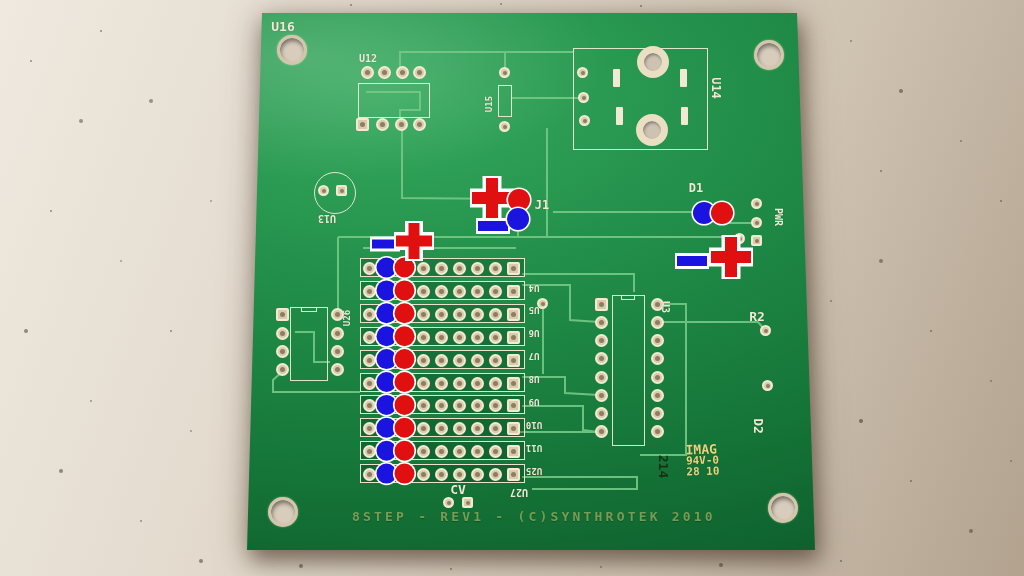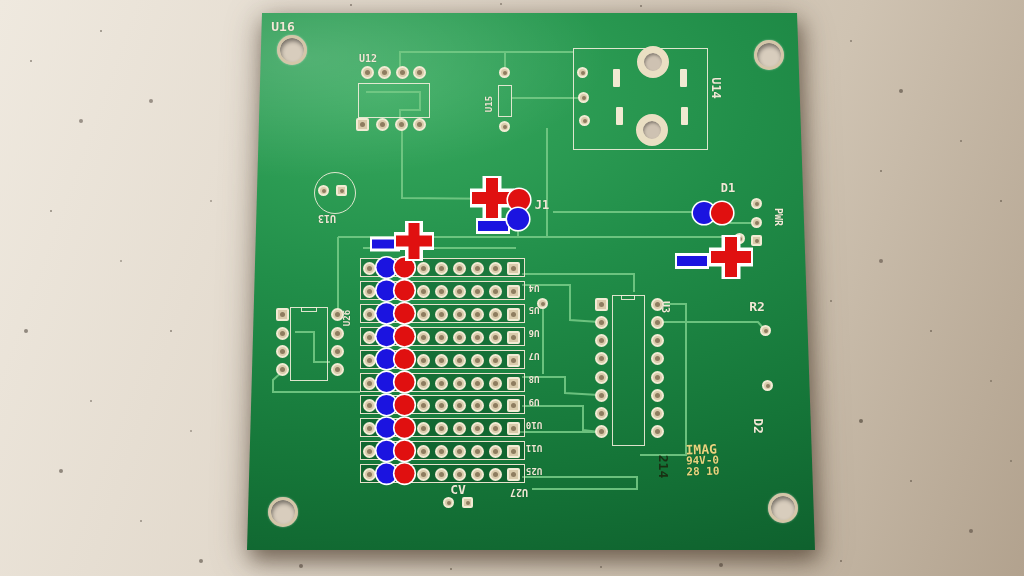--- a/index.html
+++ b/index.html
@@ -269,33 +269,34 @@
         </div>
 
       <div class="sk-label big" style="left:283px;top:26px">U16</div>
       <div class="sk-label" style="left:368px;top:58px">U12</div>
       <div class="sk-label tiny vflip" style="left:489px;top:104px">U15</div>
       <div class="sk-label mid vert" style="left:716px;top:88px">U14</div>
       <div class="sk-label flip" style="left:327px;top:218px">U13</div>
       <div class="sk-label tiny vflip" style="left:347px;top:318px">U26</div>
       <div class="sk-label vert" style="left:665px;top:307px">U3</div>
       <div class="sk-label mid" style="left:542px;top:205px">J1</div>
-      <div class="sk-label mid" style="left:728px;top:188px">D1</div>
+      <div class="sk-label mid" style="left:696px;top:188px">D1</div>
       <div class="sk-label vert" style="left:778px;top:217px">PWR</div>
-      <div class="sk-label big" style="left:757px;top:306px">R2</div>
+      <div class="sk-label big" style="left:757px;top:316px">R2</div>
       <div class="sk-label big vert" style="left:758px;top:426px">D2</div>
       <div class="sk-label big" style="left:458px;top:489px">CV</div>
       <div class="sk-label flip" style="left:519px;top:492px">U27</div>
 
       <div class="imag" style="left:686px;top:444px">
         <div>IMAG</div>
         <div class="s">94V-0</div>
         <div class="s">28 10</div>
       </div>
       <div class="stamp" style="left:652px;top:459px">214</div>
+      <div class="copper-text" style="left:352px;top:509px">8STEP - REV1 - (C)SYNTHROTEK 2010</div>
     <div class="sk-label tiny flip" style="left: 534px; top: 287.5px;">U4</div>
         <div class="sk-label tiny flip" style="left: 534px; top: 310.4px;">U5</div>
         <div class="sk-label tiny flip" style="left: 534px; top: 333.3px;">U6</div>
         <div class="sk-label tiny flip" style="left: 534px; top: 356.2px;">U7</div>
         <div class="sk-label tiny flip" style="left: 534px; top: 379.1px;">U8</div>
         <div class="sk-label tiny flip" style="left: 534px; top: 402px;">U9</div>
         <div class="sk-label tiny flip" style="left: 534px; top: 424.9px;">U10</div>
         <div class="sk-label tiny flip" style="left: 534px; top: 447.8px;">U11</div>
         <div class="sk-label tiny flip" style="left: 534px; top: 470.7px;">U25</div>
       </div>

